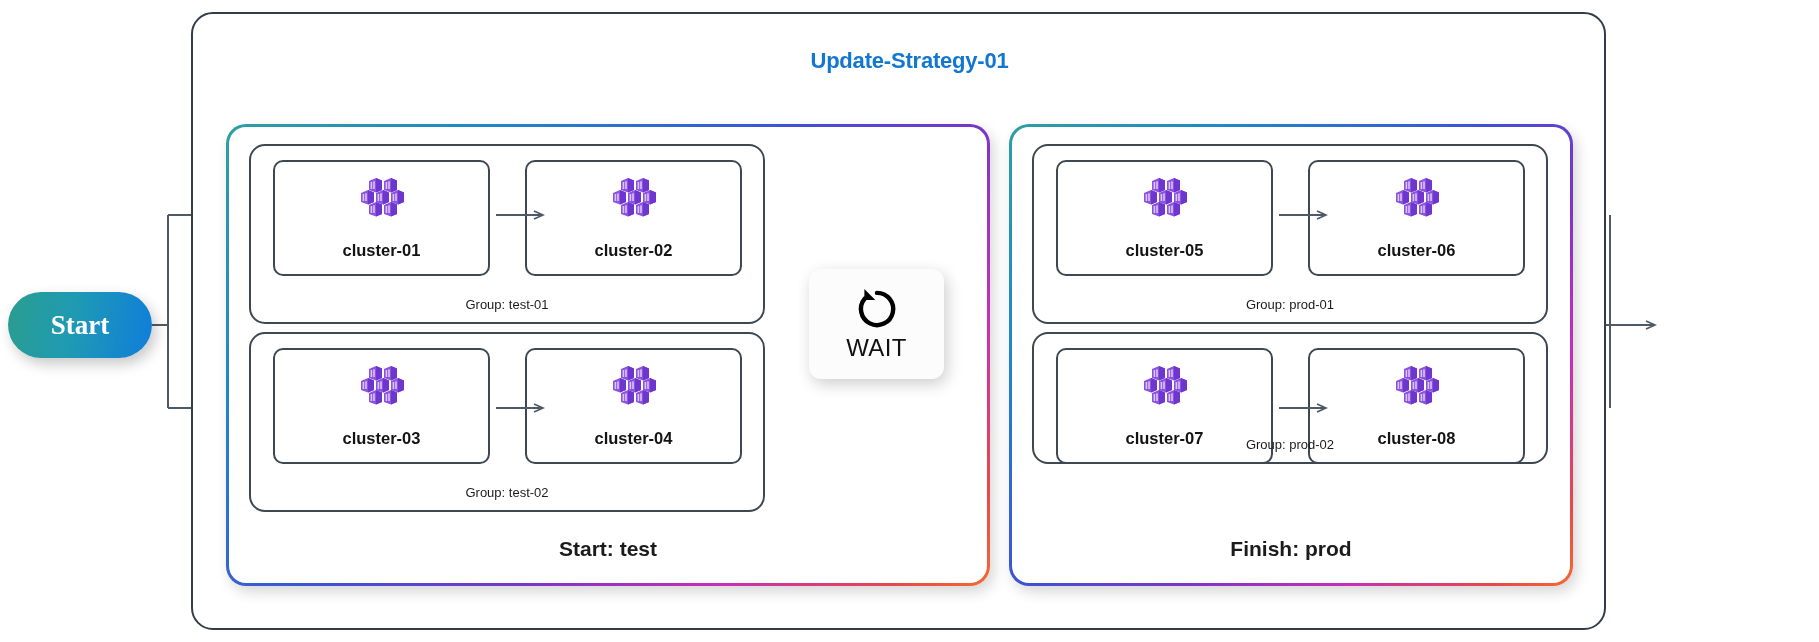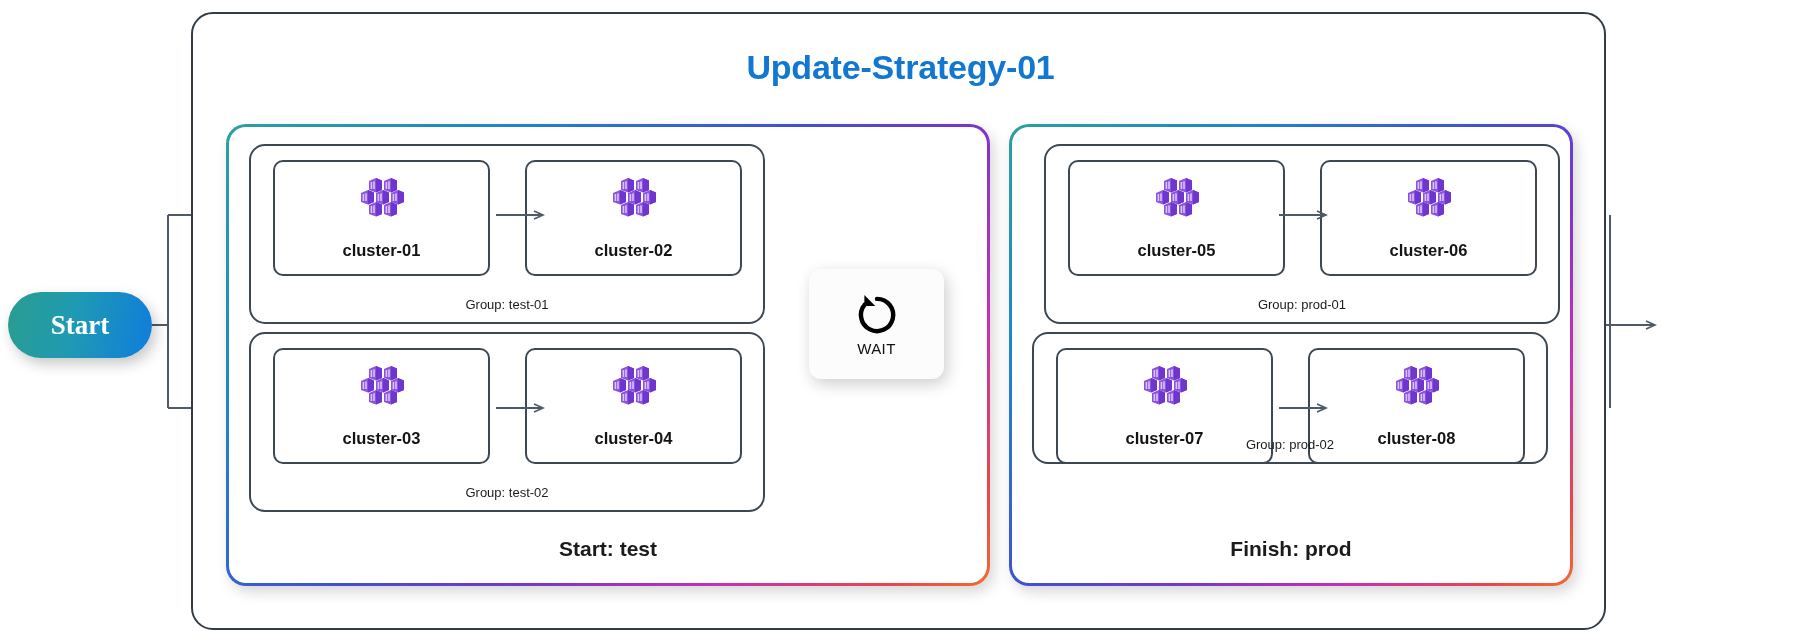--- a/index.html
+++ b/index.html
@@ -10,22 +10,22 @@
   }
   #canvas{position:absolute;left:0;top:0;width:1819px;height:642px;}
 
   
   .strategy-box{
     position:absolute;left:191px;top:12px;width:1415px;height:618px;
     border:2.5px solid #333d47;border-radius:22px;background:#fff;
     box-sizing:border-box;
   }
   .strategy-title{
-    position:absolute;left:193px;top:48px;width:1415px;
-    text-align:center;font-size:34px;font-weight:bold;color:#1177d1;
+    position:absolute;left:202px;top:48px;width:1415px;
+    text-align:center;font-size:22px;font-weight:bold;color:#1177d1;
     letter-spacing:-0.2px;
   }
 
   
   .stage{
     position:absolute;border-radius:20px;
     background:
       linear-gradient(#fff,#fff) padding-box,
       linear-gradient(135deg,#2e9f9f 0%,#1f86c8 22%,#3f51d4 46%,#7b35c9 62%,#c72fb5 78%,#e8474a 92%,#f26a33 100%) border-box;
     border:3px solid transparent;
@@ -43,21 +43,21 @@
   .group{
     position:absolute;border:2px solid #3d4852;border-radius:16px;
     background:#fff;box-sizing:border-box;
   }
   .group-label{
     position:absolute;bottom:10px;left:0;width:100%;text-align:center;
     font-size:13px;font-weight:normal;color:#1b1b1b;
   }
   #group-test-01{left:20px;top:17px;width:516px;height:180px;}
   #group-test-02{left:20px;top:205px;width:516px;height:180px;}
-  #group-prod-01{left:20px;top:17px;width:516px;height:180px;margin-left:12px;}
+  #group-prod-01{left:20px;top:17px;width:516px;height:180px;}
   #group-prod-02{left:20px;top:205px;width:516px;height:132px;}
 
   
   .cluster{
     position:absolute;top:14px;width:217px;height:116px;
     border:2px solid #3d4852;border-radius:10px;background:#fff;
     box-sizing:border-box;
   }
   .cluster.left{left:22px;}
   .cluster.right{left:274px;}
@@ -79,21 +79,21 @@
   #finish-node{left:1664px;top:292px;
     background:linear-gradient(100deg,#b730c9 0%,#d8339e 40%,#ef4a5b 72%,#f4603f 100%);}
 
   
   #wait-node{
     position:absolute;left:809px;top:269px;width:135px;height:110px;
     background:#fcfcfc;border-radius:12px;
     box-shadow:3px 5px 16px rgba(0,0,0,0.20);
     display:flex;flex-direction:column;align-items:center;justify-content:center;
   }
-  .wait-label{font-size:15px;color:#111;margin-top:2px;letter-spacing:.4px;}
+  .wait-label{font-size:24px;color:#111;margin-top:2px;letter-spacing:.4px;}
 
   
   #wires{position:absolute;left:0;top:0;width:1819px;height:642px;pointer-events:none;}
 </style>
 </head>
 <body>
 
 <div id="canvas">
 
   <svg id="wires" viewBox="0 0 1819 642" xmlns="http://www.w3.org/2000/svg">

